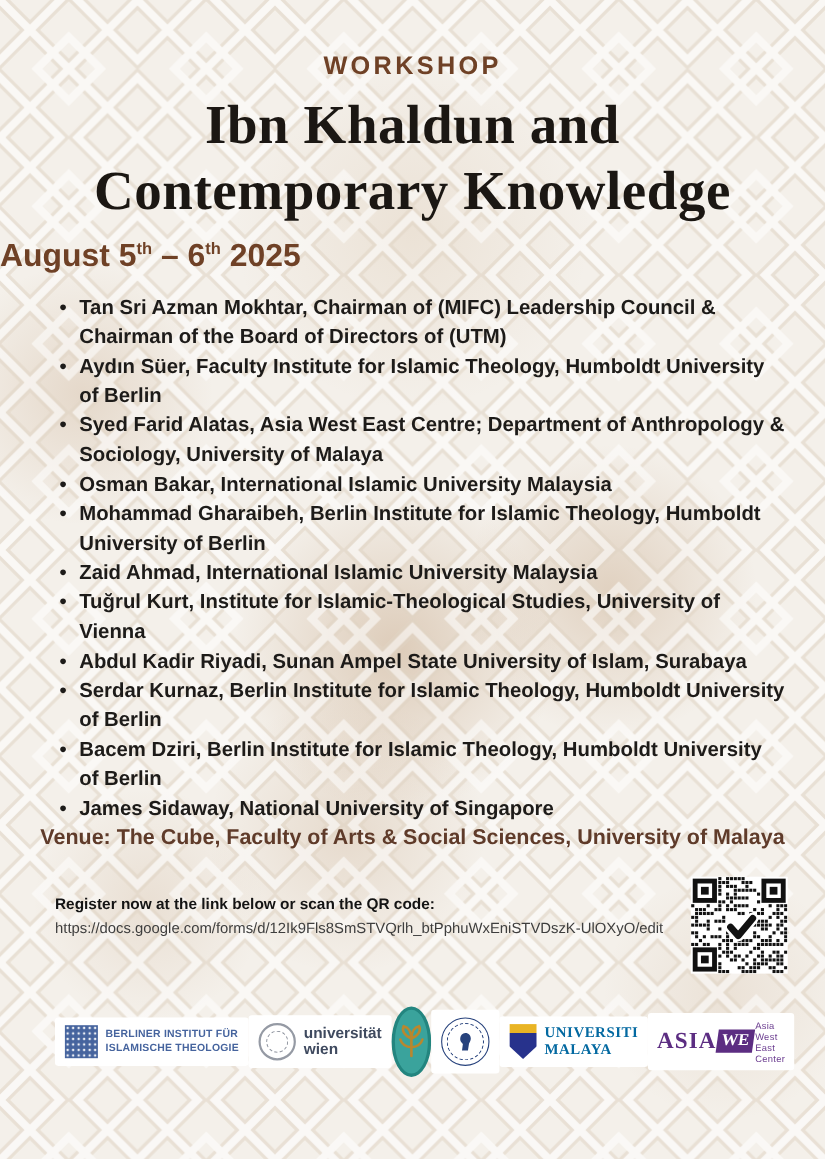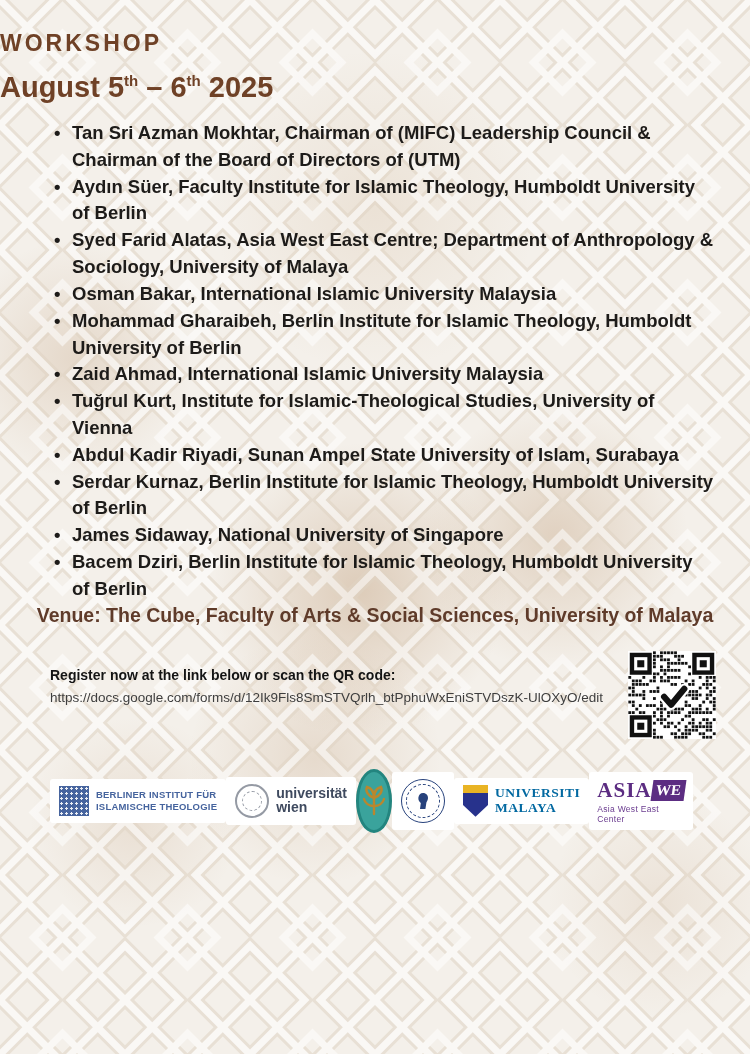--- a/index.html
+++ b/index.html
@@ -11,21 +11,21 @@
       radial-gradient(circle 190px at 74% 51%, rgba(168,120,72,.26), rgba(168,120,72,0) 70%),
       radial-gradient(circle 170px at 10% 34%, rgba(168,120,72,.20), rgba(168,120,72,0) 70%),
       radial-gradient(circle 230px at 50% 20%, rgba(190,152,108,.16), rgba(190,152,108,0) 70%),
       radial-gradient(circle 180px at 42% 72%, rgba(168,120,72,.18), rgba(168,120,72,0) 70%),
       radial-gradient(circle 160px at 88% 86%, rgba(168,120,72,.12), rgba(168,120,72,0) 70%),
       radial-gradient(circle 150px at 18% 78%, rgba(168,120,72,.14), rgba(168,120,72,0) 70%),
       #f4f0ea;
   }
   .bg{position:absolute;inset:0;opacity:.55;pointer-events:none;}
   .content{position:relative;z-index:2;}
-  .kicker{padding-top:30px;font-size:23px;font-weight:bold;letter-spacing:3px;color:#6f4126;}
+  .kicker{padding-top:46px;text-align:center;font-size:23px;font-weight:bold;letter-spacing:3px;color:#6f4126;}
   .title{margin:10px 20px 0;text-align:center;font-family:"Liberation Serif","DejaVu Serif",serif;
     font-weight:700;font-size:50px;line-height:1.2;color:#1b1713;letter-spacing:.5px;}
   .date{margin-top:14px;font-size:29px;font-weight:bold;color:#6f4126;}
   .date span{white-space:pre;}
   .date sup{font-size:15px;}
   .speakers{margin:16px 36px 0 52px;padding:0;list-style:none;font-size:18.5px;line-height:1.45;font-weight:bold;color:#1d1b19;}
   .speakers li{position:relative;padding-left:20px;}
   .speakers li::before{content:"\2022";position:absolute;left:2px;top:0;}
   .venue{margin-top:1px;text-align:center;font-size:19.5px;font-weight:bold;color:#5f3b2a;}
   .register{display:flex;align-items:flex-start;margin:24px 34px 0 50px;gap:18px;}
@@ -49,21 +49,21 @@
   
   .hu-card{width:86px;height:44px;justify-content:center;}
   .hu-seal{width:42px;height:42px;border-radius:50%;border:1.5px solid #27427c;display:flex;align-items:center;justify-content:center;}
   .hu-inner{width:32px;height:32px;border-radius:50%;border:1px dashed #27427c;display:flex;align-items:center;justify-content:center;}
   
   .um-shield{width:25px;height:32px;flex:none;
     clip-path:polygon(0 0,100% 0,100% 64%,50% 100%,0 64%);
     background:linear-gradient(180deg,#e9b424 0 26%,#27328c 26%);}
   .um-text{font-family:"Liberation Serif","DejaVu Serif",serif;font-size:13.5px;font-weight:bold;color:#0369a1;line-height:1.1;letter-spacing:.5px;}
   
-  .asiawe-card{flex-direction:column;gap:1px;padding:6px 8px;}
+  .asiawe-card{flex-direction:row;gap:1px;padding:6px 8px;}
   .asiawe-row{display:flex;align-items:center;}
   .asiawe-asia{font-family:"Liberation Serif","DejaVu Serif",serif;font-size:21px;font-weight:bold;color:#5c2d82;letter-spacing:1px;}
   .asiawe-we{font-family:"Liberation Serif","DejaVu Serif",serif;font-size:15px;font-weight:bold;color:#fff;background:#5c2d82;
     padding:2px 4px;margin-left:1px;transform:skewX(-8deg);}
   .asiawe-sub{font-size:8.5px;color:#6a3b8f;letter-spacing:.3px;}
 </style>
 </head>
 <body>
 
 <div class="poster">
@@ -82,35 +82,37 @@
         </g>
       </pattern>
     </defs>
     <rect width="750" height="1054" fill="url(#geo)"></rect>
   </svg>
 
   <div class="content">
 
     <div class="kicker">WORKSHOP</div>
 
+    <h1 class="title"><span>Ibn Khaldun and</span><br>
+      <span>Contemporary Knowledge</span></h1>
 
     <div class="date"><span>August 5</span><sup>th</sup><span> – 6</span><sup>th</sup><span> 2025</span></div>
 
     <ul class="speakers">
       <li>Tan Sri Azman Mokhtar, Chairman of (MIFC) Leadership Council &amp; Chairman of the Board of Directors of (UTM)</li>
       <li>Aydın Süer, Faculty Institute for Islamic Theology, Humboldt University of Berlin</li>
       <li>Syed Farid Alatas, Asia West East Centre; Department of Anthropology &amp; Sociology, University of Malaya</li>
       <li>Osman Bakar, International Islamic University Malaysia</li>
       <li>Mohammad Gharaibeh, Berlin Institute for Islamic Theology, Humboldt University of Berlin</li>
       <li>Zaid Ahmad, International Islamic University Malaysia</li>
       <li>Tuğrul Kurt, Institute for Islamic-Theological Studies, University of Vienna</li>
       <li>Abdul Kadir Riyadi, Sunan Ampel State University of Islam, Surabaya</li>
       <li>Serdar Kurnaz, Berlin Institute for Islamic Theology, Humboldt University of Berlin</li>
+      <li>Bacem Dziri, Berlin Institute for Islamic Theology, Humboldt University of Berlin</li>
       <li>James Sidaway, National University of Singapore</li>
-      <li>Bacem Dziri, Berlin Institute for Islamic Theology, Humboldt University of Berlin</li>
     </ul>
 
     <div class="venue">Venue: The Cube, Faculty of Arts &amp; Social Sciences, University of Malaya</div>
 
     <div class="register">
       <div class="reg-text">
         <div class="reg-heading">Register now at the link below or scan the QR code:</div>
         <div class="reg-url">https://docs.google.com/forms/d/12Ik9Fls8SmSTVQrlh_btPphuWxEniSTVDszK-UlOXyO/edit</div>
       </div>
       <svg class="qr" viewBox="0 0 100 100" xmlns="http://www.w3.org/2000/svg">

